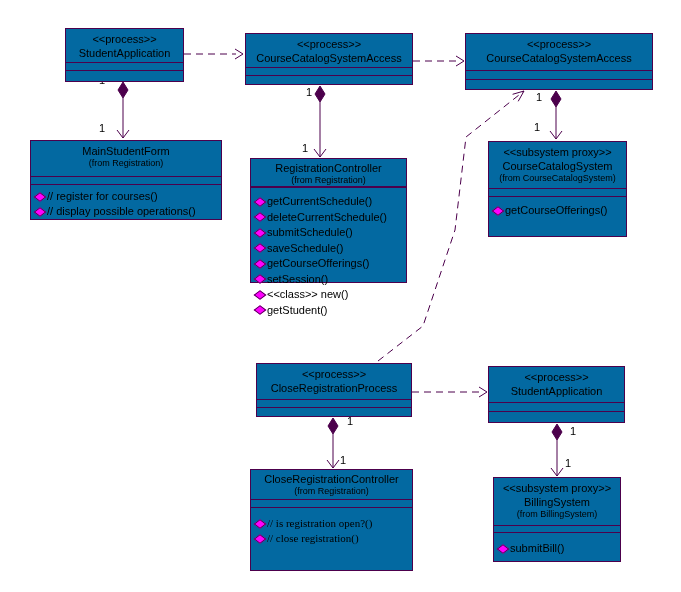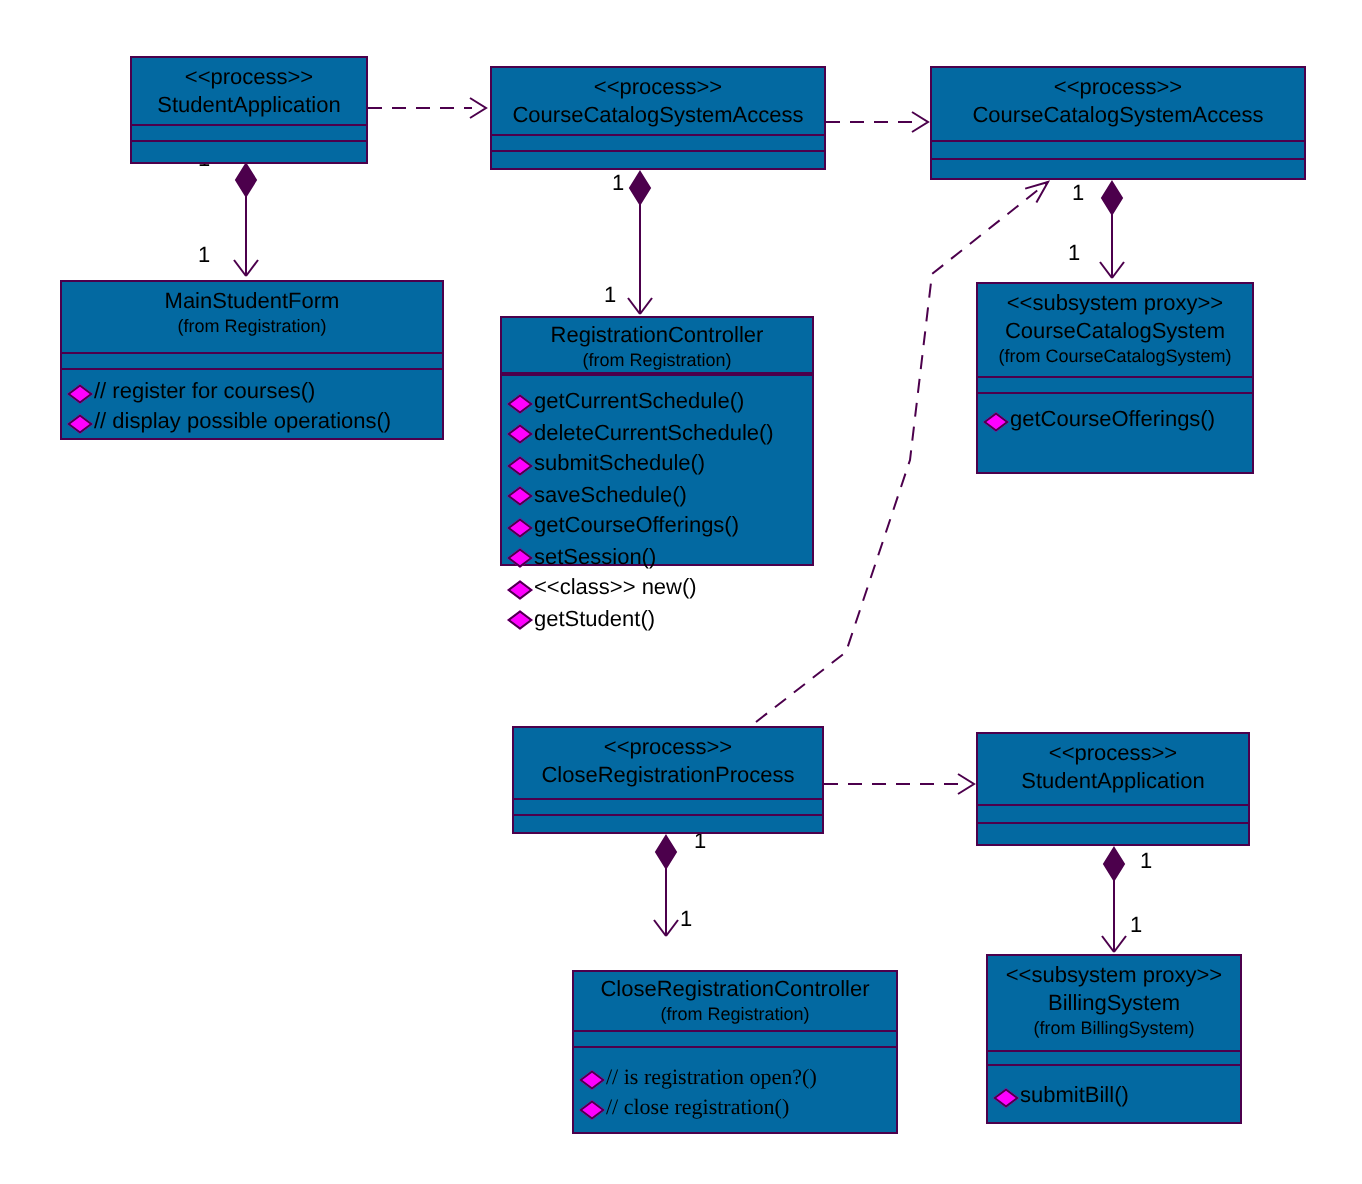--- a/index.html
+++ b/index.html
@@ -250,21 +250,21 @@
 
   <div class="uml-box" style="left:488px;top:366px;width:137px;height:57px;">
     <div class="compartment title" style="height:36px;">
       <div class="stereotype">&lt;&lt;process&gt;&gt;</div>
       <div class="box-name">StudentApplication</div>
     </div>
     <div class="compartment strip" style="height:9px;"></div>
     <div class="compartment rest"></div>
   </div>
 
-  <div class="uml-box" style="left:250px;top:485px;width:163px;height:82px;margin-left:36px;">
+  <div class="uml-box" style="left:250px;top:469px;width:163px;height:102px;">
     <div class="compartment title" style="height:30px;padding-top:2px;">
       <div class="box-name">CloseRegistrationController</div>
       <div class="from-label">(from Registration)</div>
     </div>
     <div class="compartment strip" style="height:8px;"></div>
     <div class="compartment ops" style="padding-top:8px;font-family:Liberation Serif, serif;">
       <div class="op">
           <span class="op-icon"></span>
           <span>// is registration open?()</span>
         </div>

